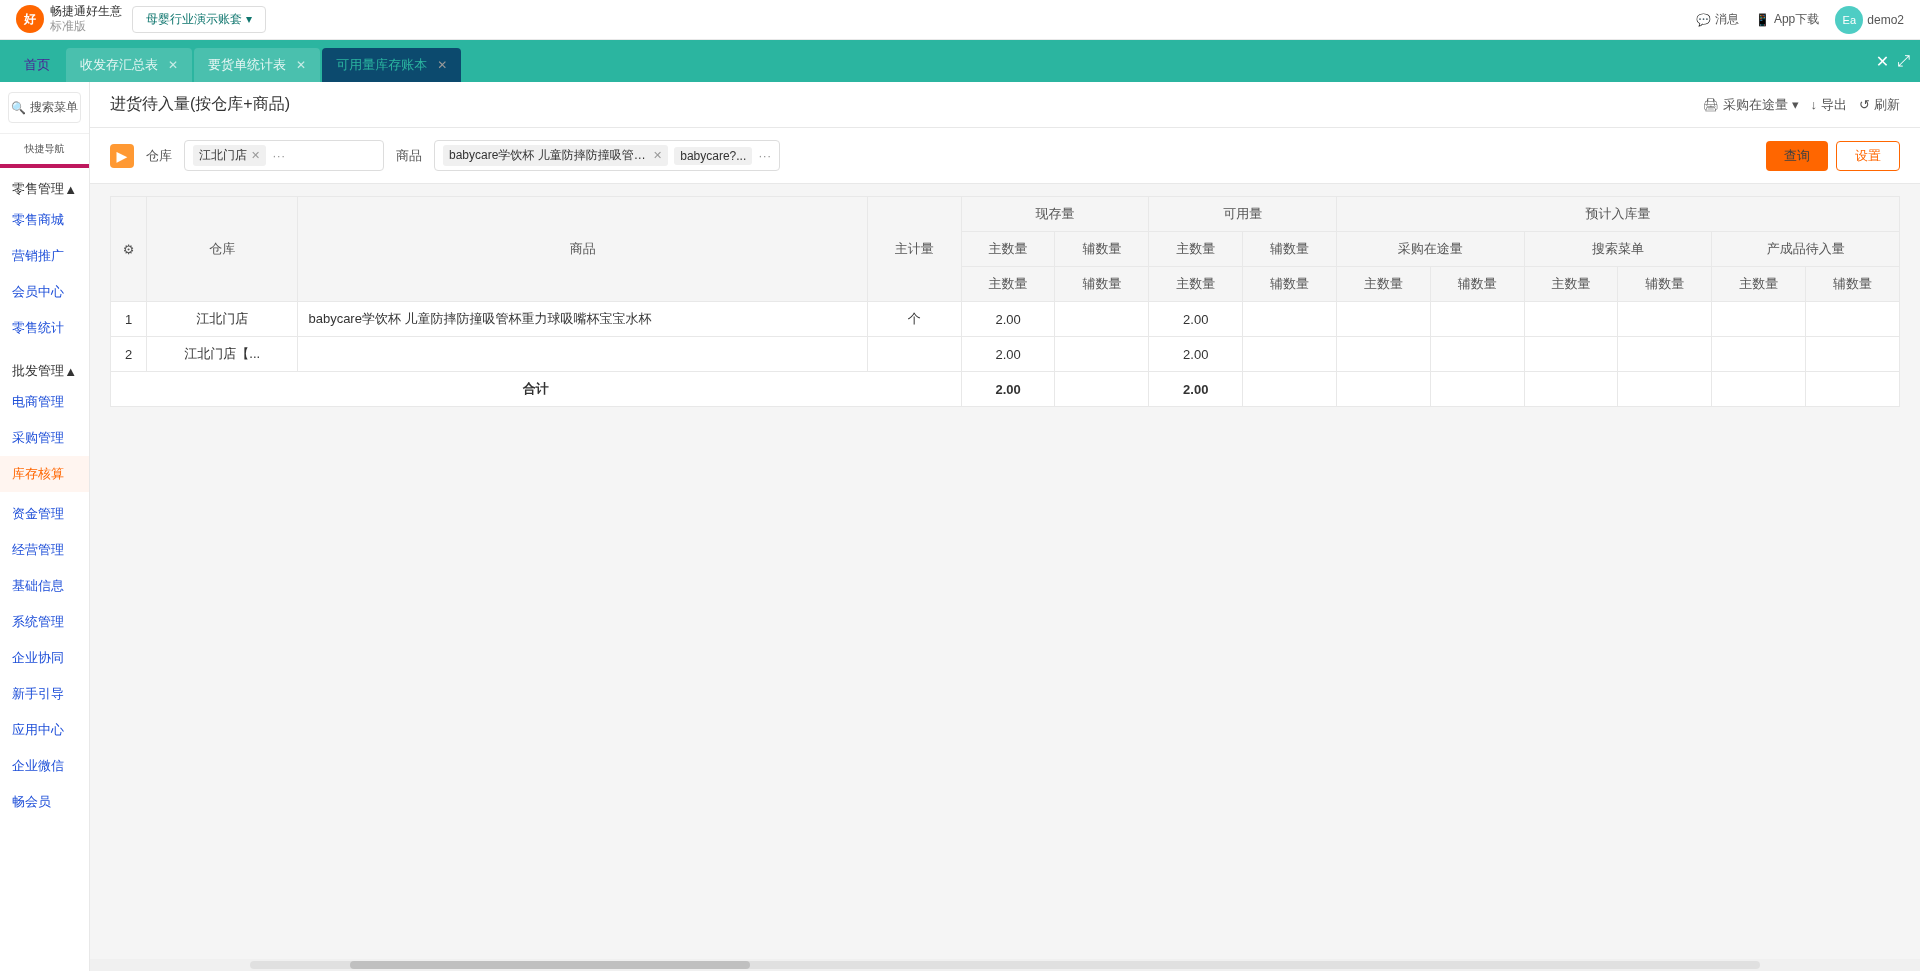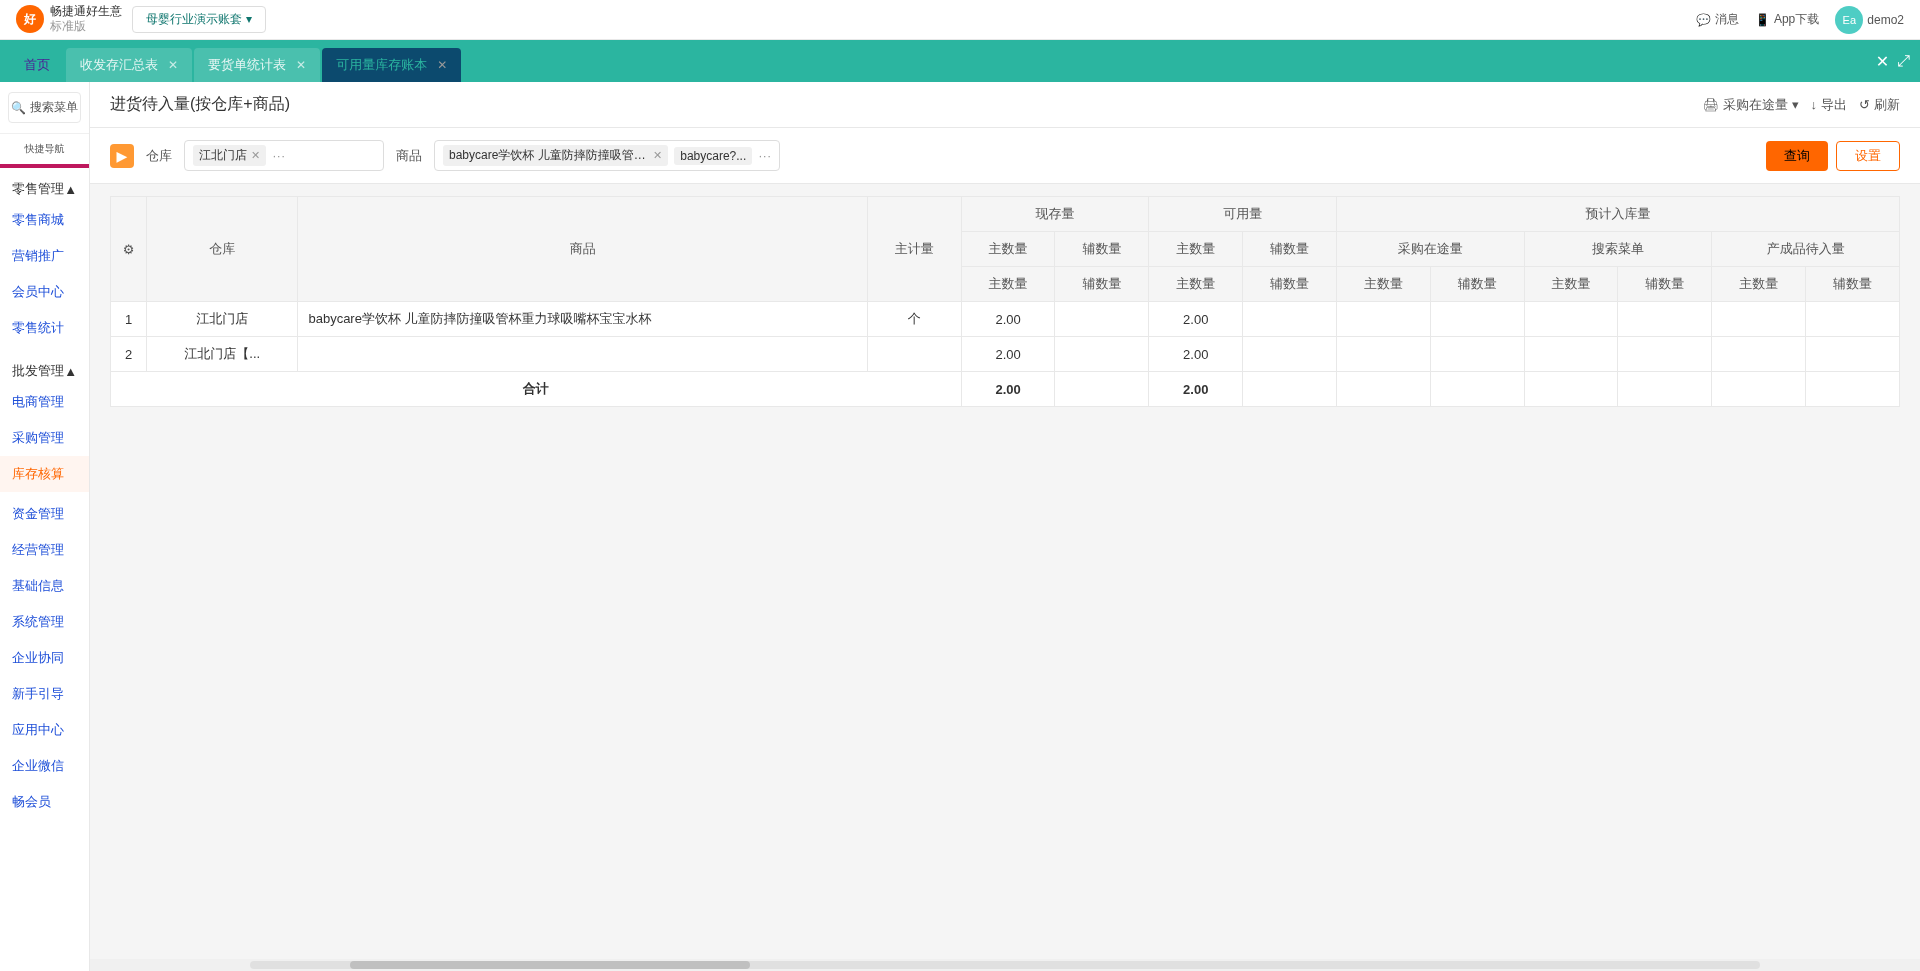--- a/index.html
+++ b/index.html
@@ -48,21 +48,21 @@
 
     
     .filter-area { background: #fff; padding: 12px 20px; display: flex; align-items: center; gap: 12px; border-bottom: 1px solid #e8e8e8; flex-shrink: 0; }
     .filter-toggle { width: 24px; height: 24px; background: #ff9933; border-radius: 4px; display: flex; align-items: center; justify-content: center; color: #fff; cursor: pointer; font-size: 14px; }
     .filter-label { color: #555; font-size: 13px; white-space: nowrap; }
     .filter-input-group { display: flex; align-items: center; gap: 6px; border: 1px solid #ddd; border-radius: 4px; padding: 4px 8px; min-width: 200px; background: #fff; }
     .filter-tag { display: flex; align-items: center; gap: 4px; background: #f0f0f0; border-radius: 3px; padding: 2px 6px; font-size: 12px; color: #333; }
     .filter-tag .tag-close { color: #999; cursor: pointer; font-size: 11px; }
     .filter-dots { color: #999; cursor: pointer; }
     .filter-right { margin-left: auto; display: flex; gap: 8px; }
-    .btn-query { background: #ff6600; color: #000000; border: none; border-radius: 4px; padding: 6px 18px; cursor: pointer; font-size: 13px; }
+    .btn-query { background: #ff6600; color: #404040; border: none; border-radius: 4px; padding: 6px 18px; cursor: pointer; font-size: 13px; }
     .btn-setting { background: #fff; color: #ff6600; border: 1px solid #ff6600; border-radius: 4px; padding: 5px 18px; cursor: pointer; font-size: 13px; }
 
     
     .table-area { flex: 1; overflow: auto; padding: 0 20px 20px; }
     .data-table { width: 100%; border-collapse: collapse; background: #fff; margin-top: 12px; font-size: 13px; }
     .data-table th { background: #f5f5f5; border: 1px solid #e8e8e8; padding: 8px 10px; color: #555; font-weight: 500; text-align: center; white-space: nowrap; }
     .data-table td { border: 1px solid #e8e8e8; padding: 8px 10px; color: #333; text-align: center; background: #fff; }
     .data-table td.product-name { text-align: left; }
     .th-group { background: #fafafa; }
     .th-span { background: #f5f5f5; }

